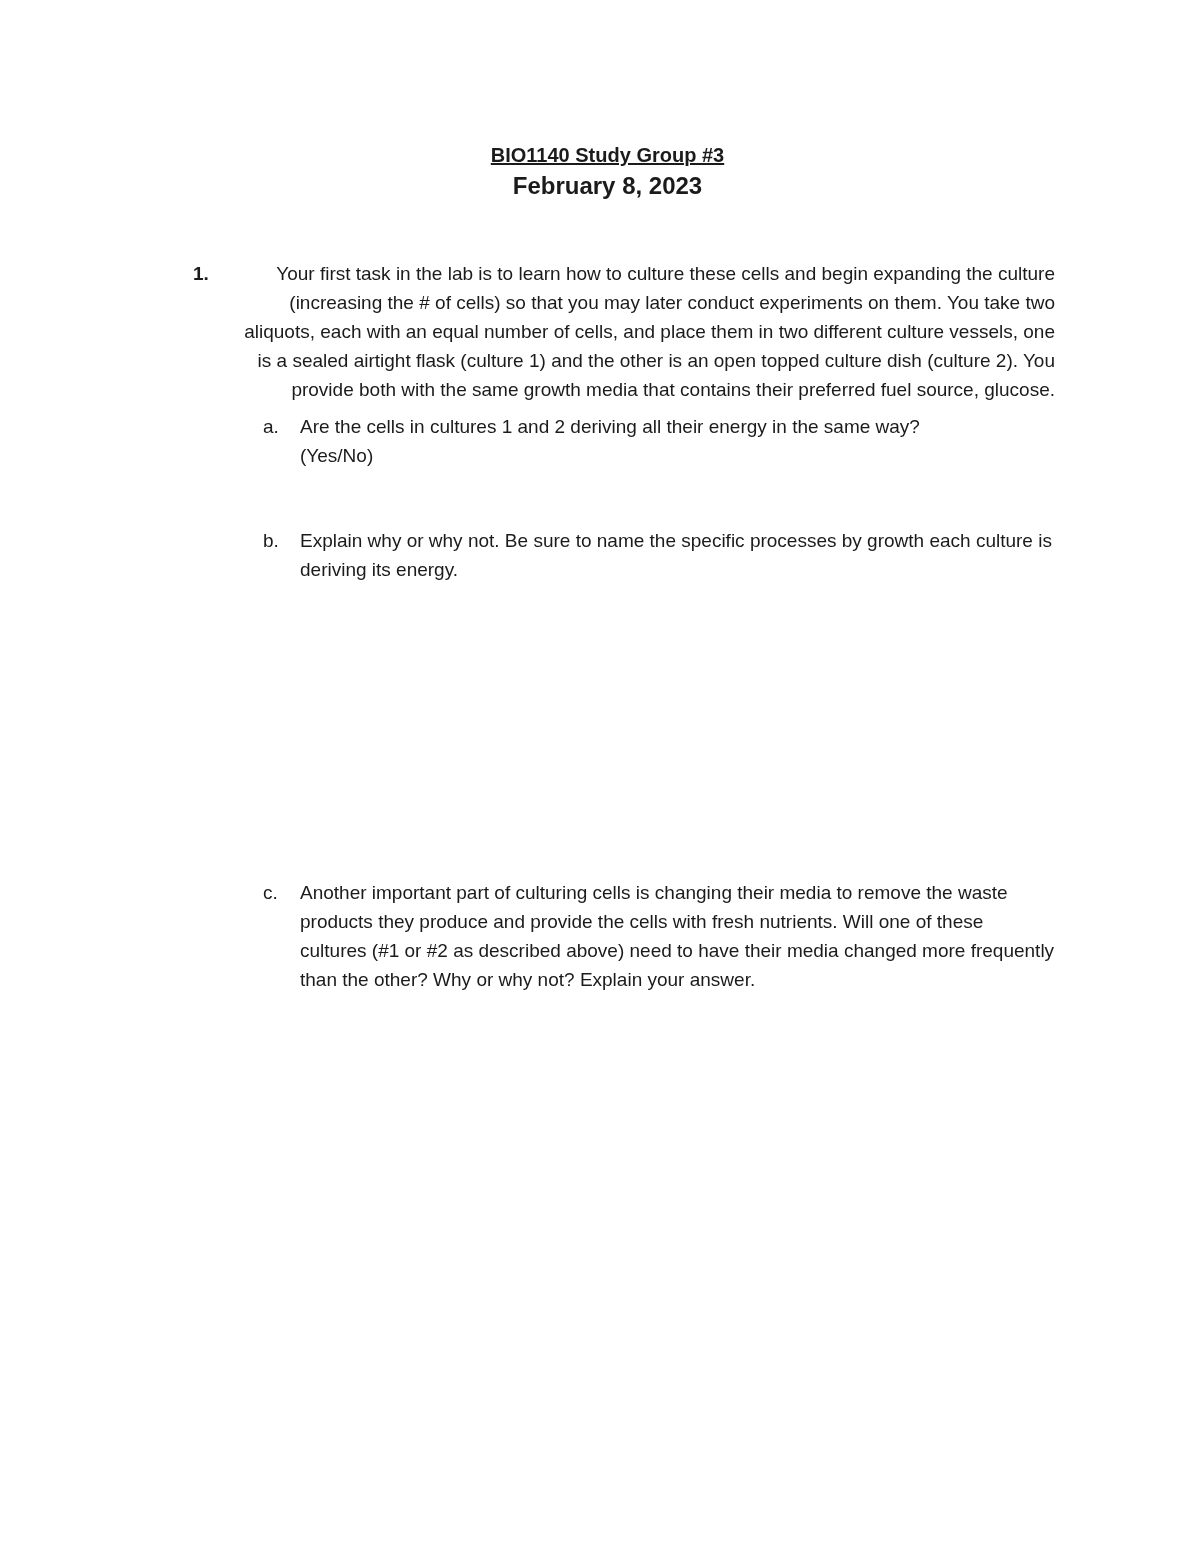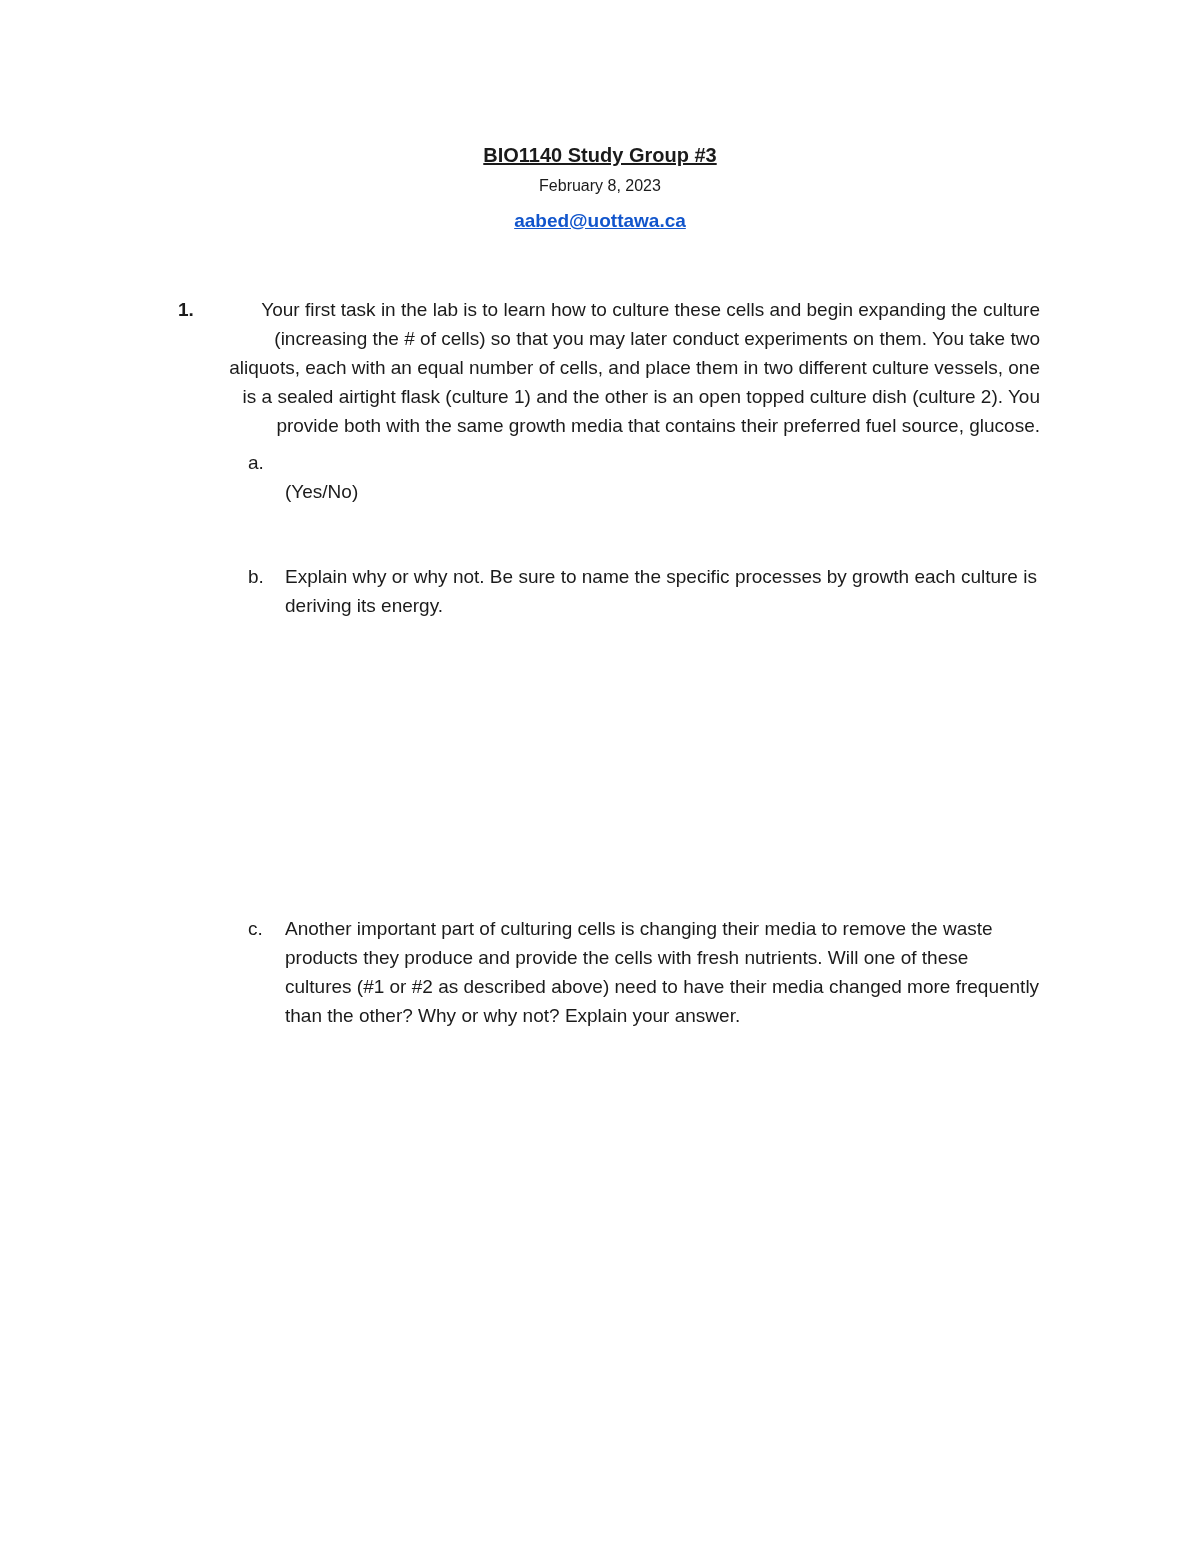--- a/index.html
+++ b/index.html
@@ -12,34 +12,35 @@
     width: 1200px;
     height: 1553px;
     font-family: "Liberation Sans", "DejaVu Sans", sans-serif;
     color: #1b1b1b;
   }
   .page {
     width: 1200px;
     height: 1553px;
     background: #ffffff;
     overflow: hidden;
+    padding-left: 15px;
   }
   .doc-header {
     padding-top: 140px;
     text-align: center;
   }
   .doc-title {
     font-size: 20px;
     font-weight: 700;
     text-decoration: underline;
     line-height: 30px;
   }
   .doc-date, .doc-mentor {
-    font-size: 16px;
-    font-weight: 400;
+    font-size: 24px;
+    font-weight: 700;
     line-height: 31px;
   }
   .doc-email-line {
     line-height: 31px;
     margin-top: 4px;
   }
   .doc-email {
     font-size: 19px;
     font-weight: 700;
     color: #1155cc;
@@ -82,36 +83,33 @@
   .sub-c { margin-top: 294px; }
 </style>
 </head>
 <body>
 
 <div class="page">
 
   <div class="doc-header">
     <div class="doc-title">BIO1140 Study Group #3</div>
     <div class="doc-date">February 8, 2023</div>
-    <div class="doc-email-line">
-      <a class="doc-email">aabed@uottawa.ca</a>
-    </div>
   </div>
 
   <div class="content">
 
     <div class="list-item level1">
       <span class="marker">1.</span>
       <span class="text">Your first task in the lab is to learn how to culture these cells and begin expanding the culture (increasing the # of cells) so that you may later conduct experiments on them. You take two aliquots, each with an equal number of cells, and place them in two different culture vessels, one is a sealed airtight flask (culture 1) and the other is an open topped culture dish (culture 2). You provide both with the same growth media that contains their preferred fuel source, glucose.</span>
     </div>
 
     <div class="list-item level2 sub-a">
       <span class="marker">a.</span>
       <span class="text">
-        <br>
+        <span>Are the cells in cultures 1 and 2 deriving all their energy in the same way?</span><br>
         <span>(Yes/No)</span>
       </span>
     </div>
 
     <div class="list-item level2 sub-b">
       <span class="marker">b.</span>
       <span class="text">Explain why or why not. Be sure to name the specific processes by growth each culture is deriving its energy.</span>
     </div>
 
     <div class="list-item level2 sub-c">

